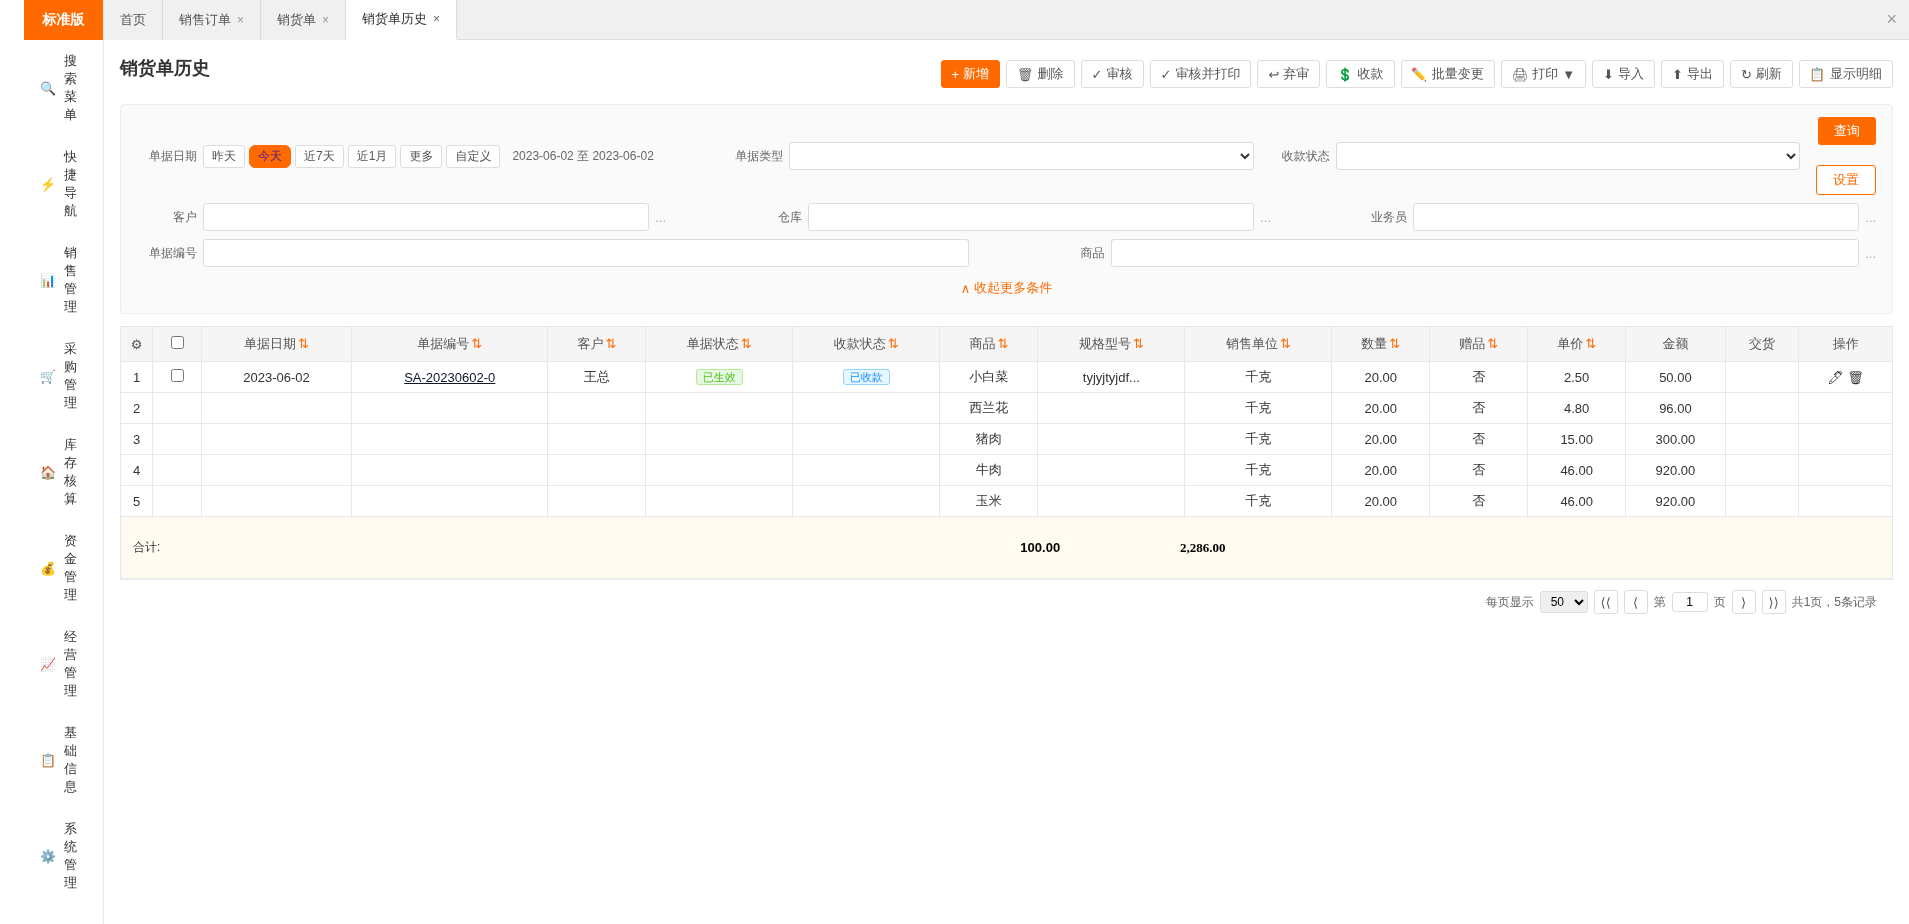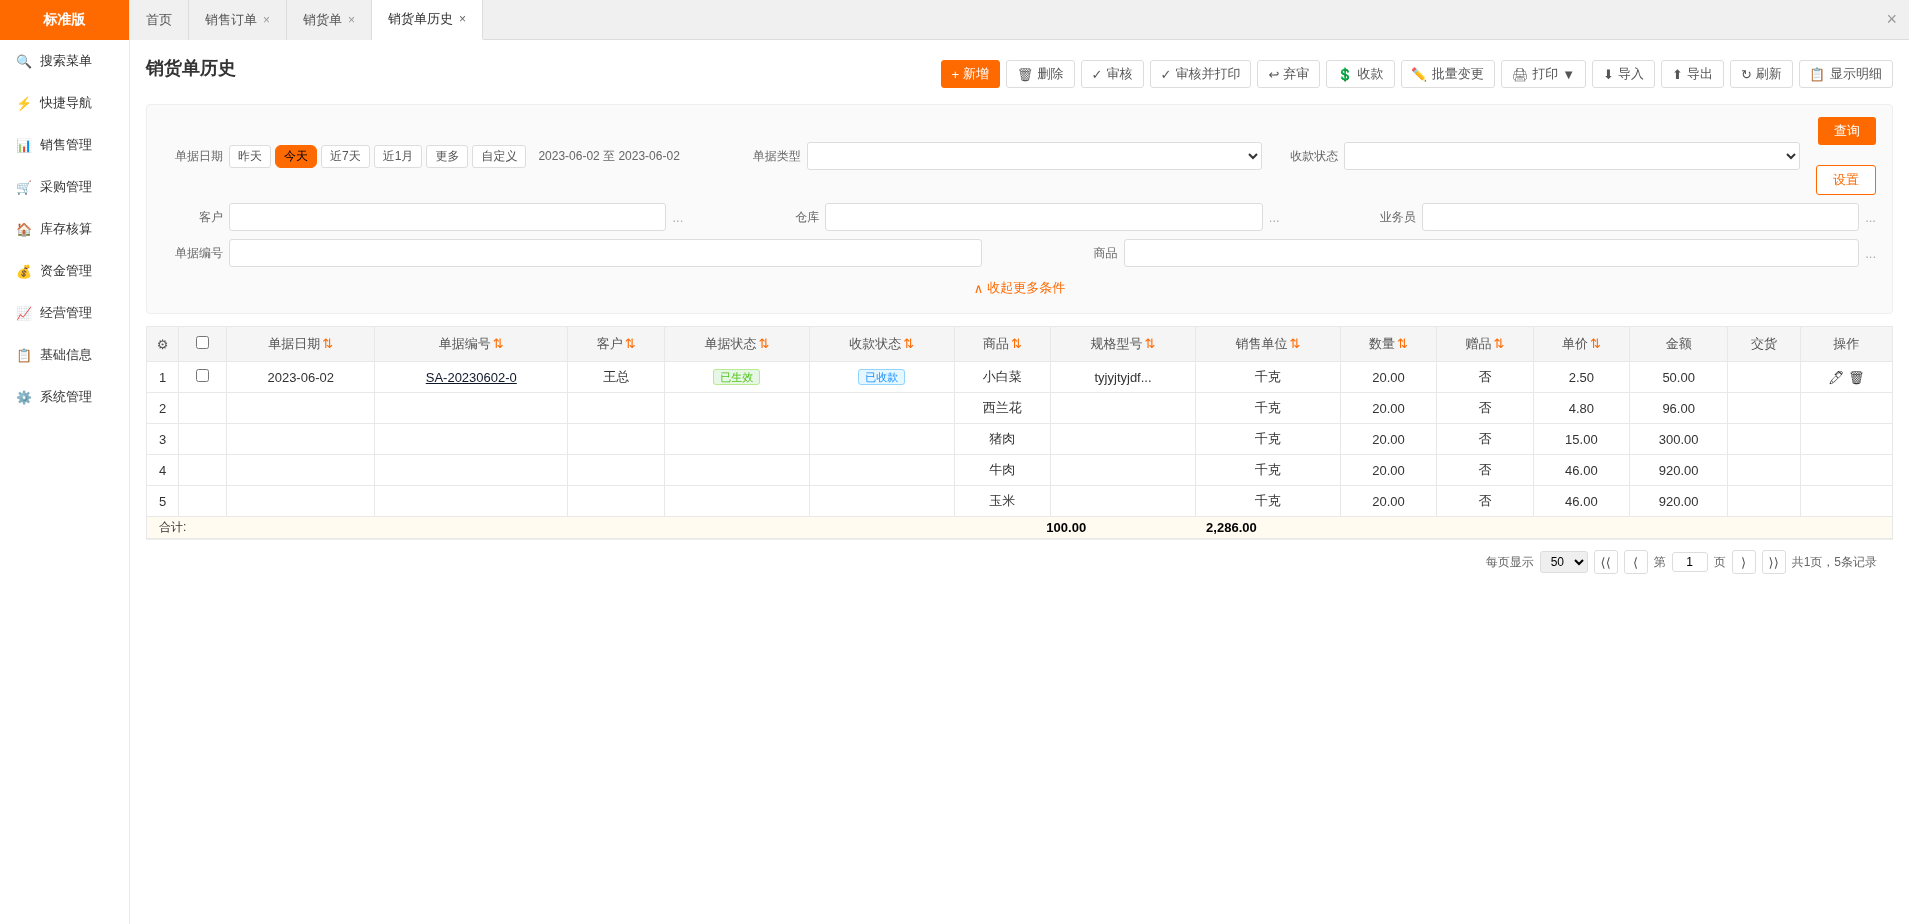--- a/index.html
+++ b/index.html
@@ -1,19 +1,19 @@
 <!DOCTYPE html>
 <html><head>
   <meta charset="utf-8">
   <style>
     * { box-sizing: border-box; margin: 0; padding: 0; font-family: "Microsoft YaHei", Arial, sans-serif; font-size: 13px; }
     body { display: flex; height: 924px; overflow: hidden; background: #f5f5f5; }
 
     
-    .sidebar { width: 130px; background: #fff; border-right: 1px solid #e8e8e8; display: flex; flex-direction: column; }
+    .sidebar { width: 104px; background: #fff; border-right: 1px solid #e8e8e8; display: flex; flex-direction: column; padding-left: 24px; }
     .sidebar-logo { height: 40px; background: #ff6a00; display: flex; align-items: center; justify-content: center; color: #fff; font-size: 14px; font-weight: bold; }
     .sidebar-item { display: flex; align-items: center; padding: 12px 16px; cursor: pointer; color: #333; gap: 8px; }
     .sidebar-item .icon { width: 16px; height: 16px; display: inline-flex; align-items: center; justify-content: center; color: #666; }
 
     
     .main { flex: 1; display: flex; flex-direction: column; overflow: hidden; }
 
     
     .tabs { display: flex; align-items: center; background: #f0f0f0; border-bottom: 1px solid #ddd; height: 40px; }
     .tab { padding: 8px 16px; height: 40px; display: flex; align-items: center; gap: 6px; cursor: pointer; border-right: 1px solid #ddd; color: #555; background: #f0f0f0; font-size: 13px; }
@@ -32,43 +32,43 @@
 
     
     .filter-area { background: #fafafa; border: 1px solid #eee; border-radius: 4px; padding: 12px 16px; margin-bottom: 12px; }
     .filter-row { display: flex; gap: 16px; margin-bottom: 8px; align-items: center; }
     .filter-item { display: flex; align-items: center; gap: 6px; flex: 1; min-width: 200px; }
     .filter-label { color: #666; white-space: nowrap; font-size: 12px; min-width: 60px; text-align: right; }
     .filter-input { flex: 1; border: 1px solid #ddd; border-radius: 3px; padding: 4px 8px; font-size: 12px; height: 28px; color: #333; }
     .filter-select { flex: 1; border: 1px solid #ddd; border-radius: 3px; padding: 4px 8px; font-size: 12px; height: 28px; color: #333; background: #fff; }
     .date-btns { display: flex; gap: 4px; align-items: center; }
     .date-btn { padding: 2px 8px; border: 1px solid #ddd; border-radius: 3px; cursor: pointer; font-size: 12px; color: #555; background: #fff; }
-    .date-btn.active { background: #ff6a00; color: #000000; border-color: #ff6a00; border-radius: 6px; }
+    .date-btn.active { background: #ff6a00; color: #4c1d95; border-color: #ff6a00; border-radius: 6px; }
     .date-range { color: #666; font-size: 12px; margin-left: 8px; }
     .filter-dots { color: #aaa; cursor: pointer; }
     .collapse-btn { display: flex; align-items: center; justify-content: center; color: #ff6a00; cursor: pointer; font-size: 12px; gap: 4px; padding: 4px; }
 
     
     .search-btn { background: #ff6a00; color: #fff; border: none; border-radius: 3px; padding: 5px 16px; cursor: pointer; font-size: 13px; }
     .set-btn { background: #fff; color: #ff6a00; border: 1px solid #ff6a00; border-radius: 3px; padding: 5px 16px; cursor: pointer; font-size: 13px; }
 
     
     .data-table { width: 100%; border-collapse: collapse; font-size: 12px; }
     .data-table th { background: #f5f5f5; border: 1px solid #e8e8e8; padding: 8px 6px; text-align: center; color: #555; font-weight: normal; white-space: nowrap; }
     .data-table td { border: 1px solid #e8e8e8; padding: 6px 6px; text-align: center; color: #333; }
     .badge-active { background: #e6f7e6; color: #52c41a; border: 1px solid #b7eb8f; border-radius: 3px; padding: 1px 6px; font-size: 11px; }
     .badge-paid { background: #e6f7ff; color: #1890ff; border: 1px solid #91d5ff; border-radius: 3px; padding: 1px 6px; font-size: 11px; }
     .sort-icon { color: #ff6a00; margin-left: 2px; }
     .gear-icon { width: 32px; text-align: center; }
 
     
-    .table-footer { background: #fffbf0; border: 1px solid #e8e8e8; border-top: none; padding: 2px 12px; display: flex; align-items: center; text-align: center; }
+    .table-footer { background: #fffbf0; border: 1px solid #e8e8e8; border-top: none; padding: 22px 12px; display: flex; align-items: center; text-align: center; }
     .footer-total { color: #333; font-size: 12px; }
     .footer-qty { margin-left: 860px; font-weight: bold; }
-    .footer-amount { margin-left: 120px; font-weight: bold; }
+    .footer-amount { margin-left: 120px; font-weight: bold; font-family: Liberation Serif, serif; }
 
     
     .pagination { display: flex; align-items: center; justify-content: flex-end; padding: 10px 16px; gap: 6px; border-top: 1px solid #eee; }
     .page-size-label { color: #666; font-size: 12px; margin-left: 12px; }
     .page-size-select { border: 1px solid #ddd; border-radius: 3px; padding: 2px 6px; font-size: 12px; }
     .page-btn { width: 24px; height: 24px; display: flex; align-items: center; justify-content: center; border: 1px solid #ddd; border-radius: 3px; cursor: pointer; color: #555; background: #fff; }
     .page-input { width: 36px; border: 1px solid #ddd; border-radius: 3px; text-align: center; padding: 2px; font-size: 12px; }
     .page-info { color: #666; font-size: 12px; }
 
     .header-row { display: flex; align-items: center; justify-content: space-between; margin-bottom: 12px; }

